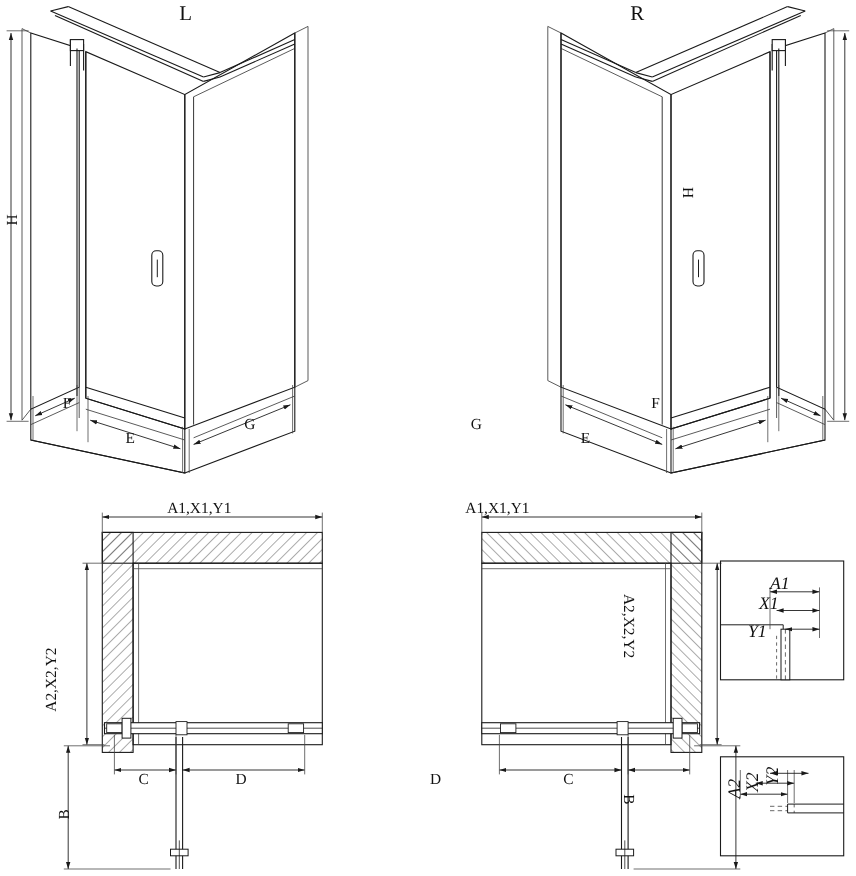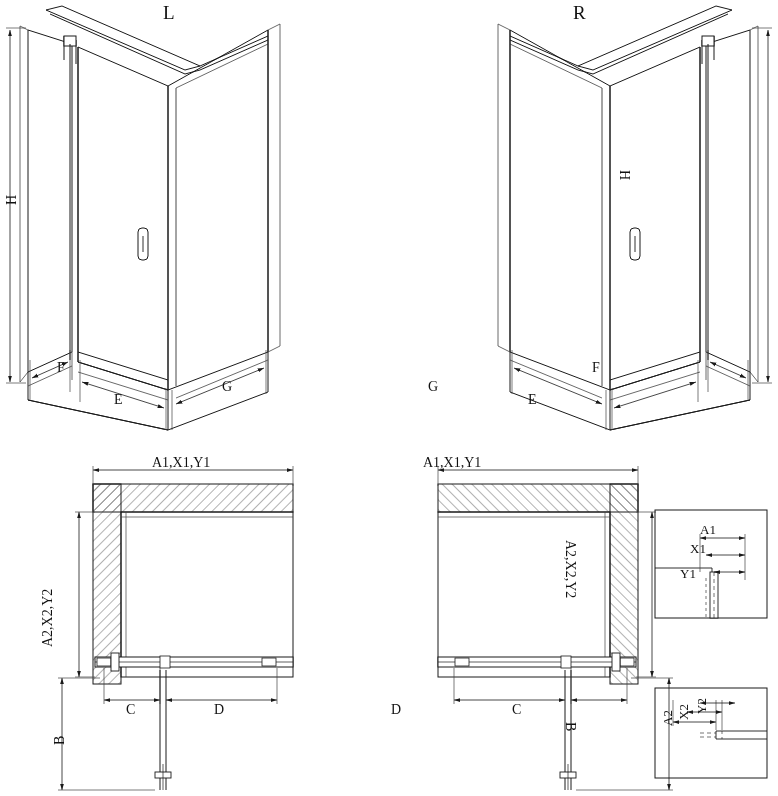--- a/index.html
+++ b/index.html
@@ -2,21 +2,21 @@
 <html><head>
 <meta charset="utf-8">
 <style>
   html,body{margin:0;padding:0;background:#ffffff;}
   body{width:778px;height:796px;font-family:"Liberation Serif",serif;color:#1a1a1a;}
   #stage{position:relative;width:778px;height:796px;overflow:hidden;background:#fff;}
   svg{display:block;}
   .lbl{position:absolute;font-family:"Liberation Serif",serif;color:#111;white-space:nowrap;}
   .lbl.big{font-size:19px;font-weight:400;}
   .lbl.mid{font-size:14px;}
-  .lbl.sm{font-size:13px;}
+  .lbl.sm{font-size:16px;font-style:italic;}
   .rot90{transform:rotate(-90deg);transform-origin:left top;}
   .rot90b{transform:rotate(90deg);transform-origin:left top;}
 </style>
 </head>
 <body>
 
 <div id="stage">
 
   <svg width="778" height="796" viewBox="0 0 778 796">
     <defs>

